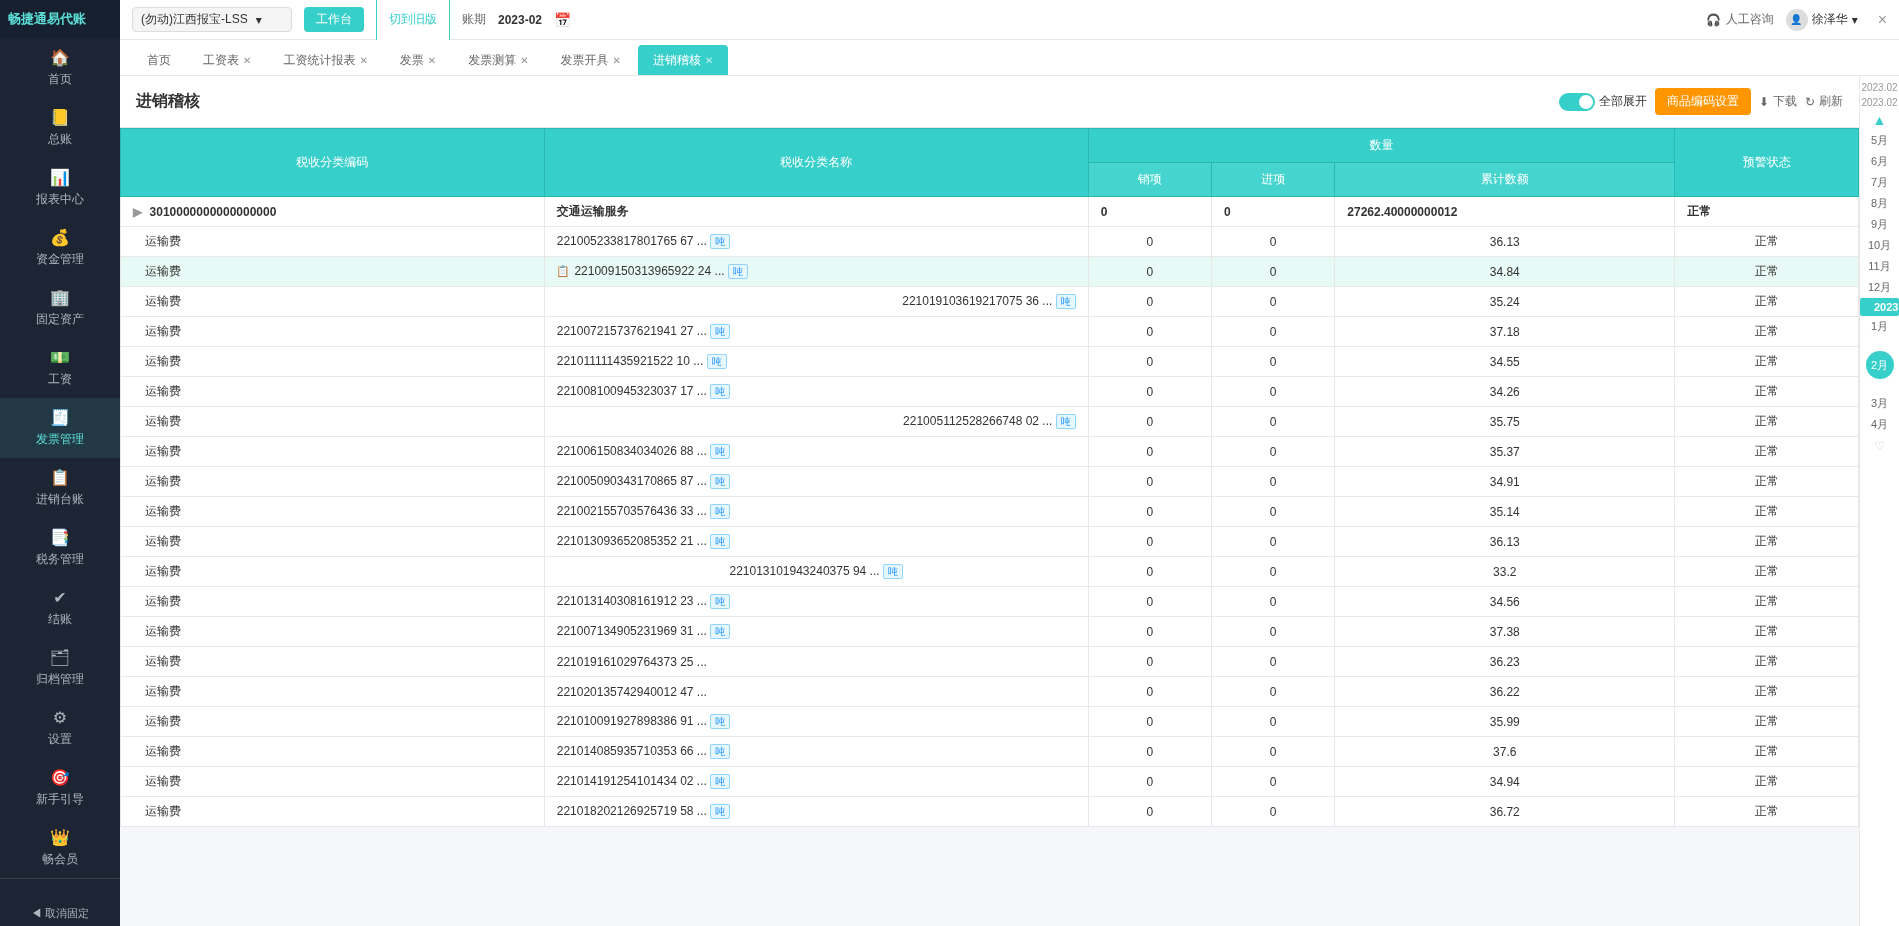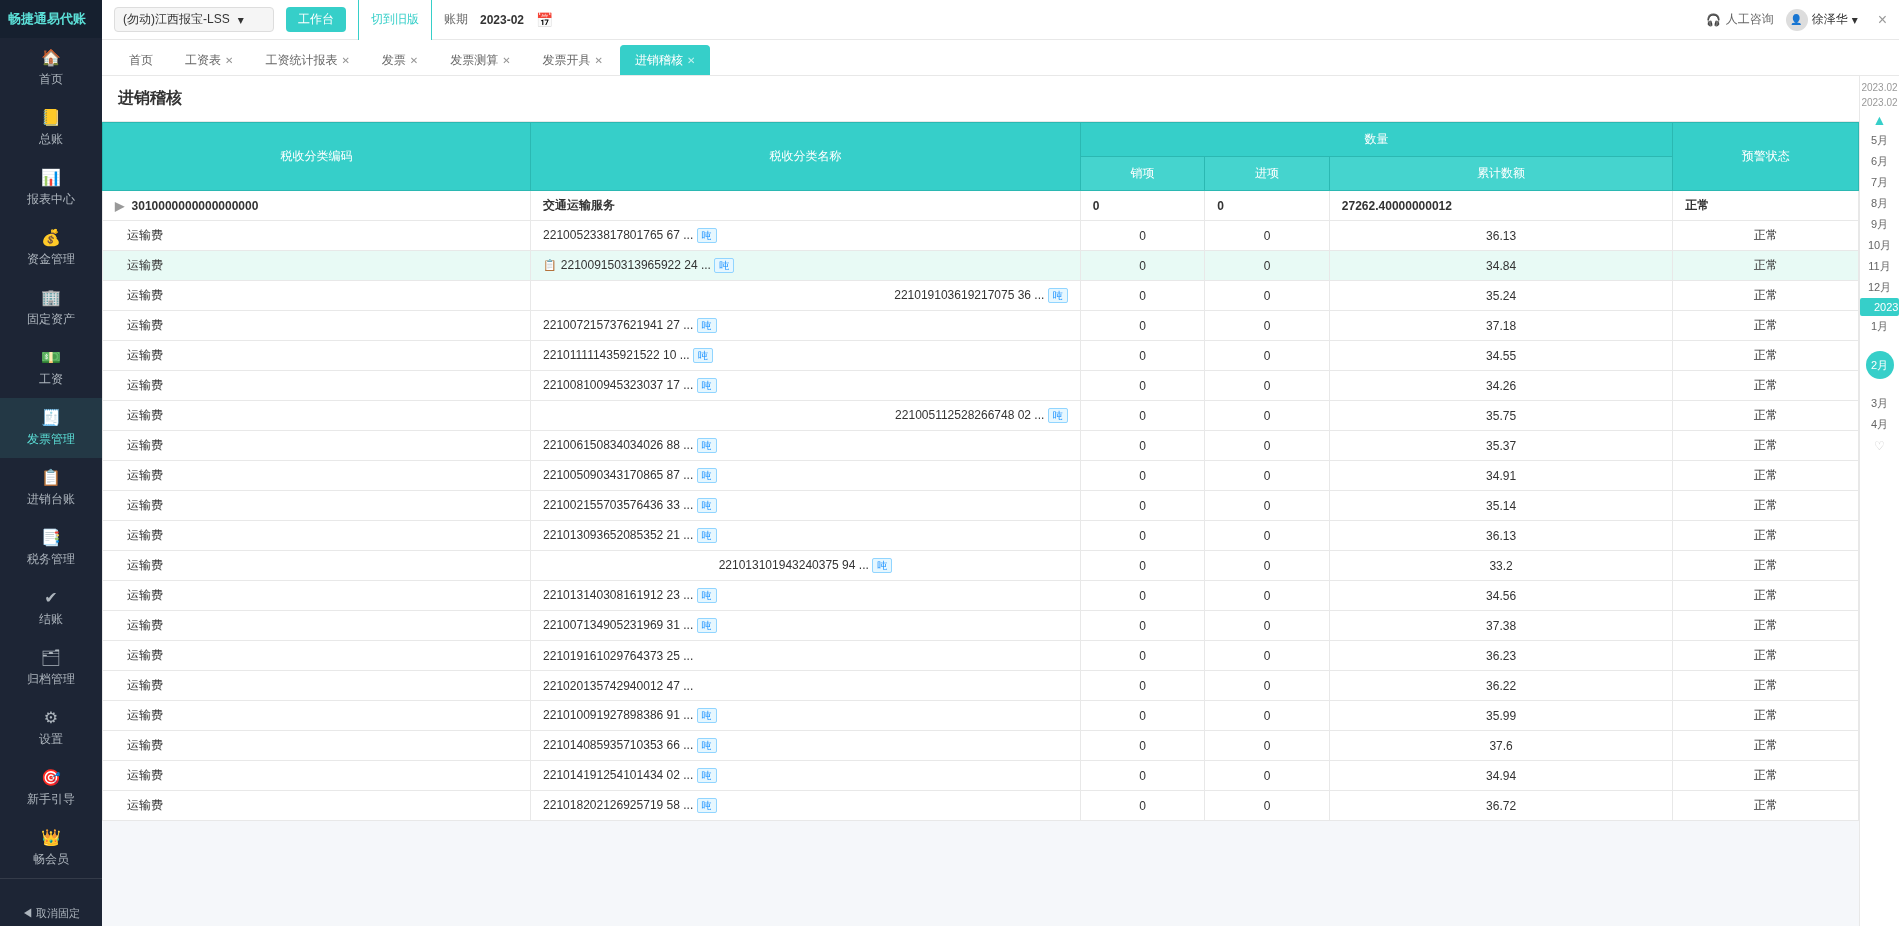--- a/index.html
+++ b/index.html
@@ -1,19 +1,19 @@
 <!DOCTYPE html>
 <html><head>
   <meta charset="utf-8">
   <style>
     * { margin: 0; padding: 0; box-sizing: border-box; }
     body { font-family: 'Microsoft YaHei', '微软雅黑', sans-serif; font-size: 12px; background: #f0f2f5; color: #333; overflow: hidden; width: 1899px; height: 926px; display: flex; }
 
     
-    .sidebar { width: 102px; background: #1d2535; color: #fff; display: flex; flex-direction: column; height: 926px; flex-shrink: 0; }
+    .sidebar { width: 120px; background: #1d2535; color: #fff; display: flex; flex-direction: column; height: 926px; flex-shrink: 0; }
     .sidebar-logo { padding: 10px 8px; background: #16202f; display: flex; align-items: center; gap: 6px; height: 40px; }
     .sidebar-logo-text { font-size: 13px; color: #5ce0d8; font-weight: bold; white-space: nowrap; }
     .sidebar-item { display: flex; flex-direction: column; align-items: center; padding: 10px 0; cursor: pointer; color: #adb5bd; font-size: 12px; gap: 4px; }
     .sidebar-item.active { color: #5ce0d8; background: rgba(92,224,216,0.1); }
     .sidebar-icon { font-size: 16px; }
     .sidebar-bottom { margin-top: auto; padding: 19px 0; border-top: 1px solid rgba(255,255,255,0.1); }
     .sidebar-unpin { display: flex; align-items: center; justify-content: center; gap: 4px; color: #adb5bd; padding: 8px; cursor: pointer; font-size: 11px; }
 
     
     .main { flex: 1; display: flex; flex-direction: column; height: 926px; overflow: hidden; }
@@ -195,20 +195,35 @@
       <span>进销稽核</span>
       <span class="tab-close">✕</span>
     </div>
   </div>
 
   <div class="content">
     <div class="page-content">
 
       <div class="page-header">
         <span class="page-title">进销稽核</span>
+        <div class="page-actions">
+          <div class="toggle-expand">
+            <div class="toggle-switch"></div>
+            <span>全部展开</span>
+          </div>
+          <button class="settings-btn">商品编码设置</button>
+          <button class="download-btn">
+            <span>⬇</span>
+            <span>下载</span>
+          </button>
+          <button class="refresh-btn">
+            <span>↻</span>
+            <span>刷新</span>
+          </button>
+        </div>
       </div>
 
       <div class="table-wrapper">
         <table>
           <thead>
             <tr>
               <th rowspan="2">税收分类编码</th>
               <th rowspan="2">税收分类名称</th>
               <th colspan="3">数量</th>
               <th rowspan="2">预警状态</th>
@@ -401,21 +416,21 @@
       <div style="font-size:10px;color:#999;padding:2px;text-align:center;">2023.02</div>
       <div style="color:#36cfc9;font-size:14px;cursor:pointer;margin:2px 0;">▲</div>
       <div class="right-panel-month">5月</div>
       <div class="right-panel-month">6月</div>
       <div class="right-panel-month">7月</div>
       <div class="right-panel-month">8月</div>
       <div class="right-panel-month">9月</div>
       <div class="right-panel-month">10月</div>
       <div class="right-panel-month">11月</div>
       <div class="right-panel-month">12月</div>
-      <div style="background:#36cfc9;color:#fff;font-size:11px;font-weight:normal;padding:3px 14px;border-radius:2px;text-align:center;width:100%;">2023</div>
+      <div style="background:#36cfc9;color:#fff;font-size:11px;font-weight:bold;padding:3px 14px;border-radius:2px;text-align:center;width:100%;">2023</div>
       <div class="right-panel-month">1月</div>
       <div class="right-panel-month active" style="background:#36cfc9;color:#fff;border-radius:50%;width:28px;height:28px;display:flex;align-items:center;justify-content:center;margin:14px auto;">2月</div>
       <div class="right-panel-month">3月</div>
       <div class="right-panel-month">4月</div>
       <div style="color:#ccc;font-size:12px;cursor:pointer;margin-top:4px;">♡</div>
     </div>
   </div>
 </div>
 
 </body></html>

